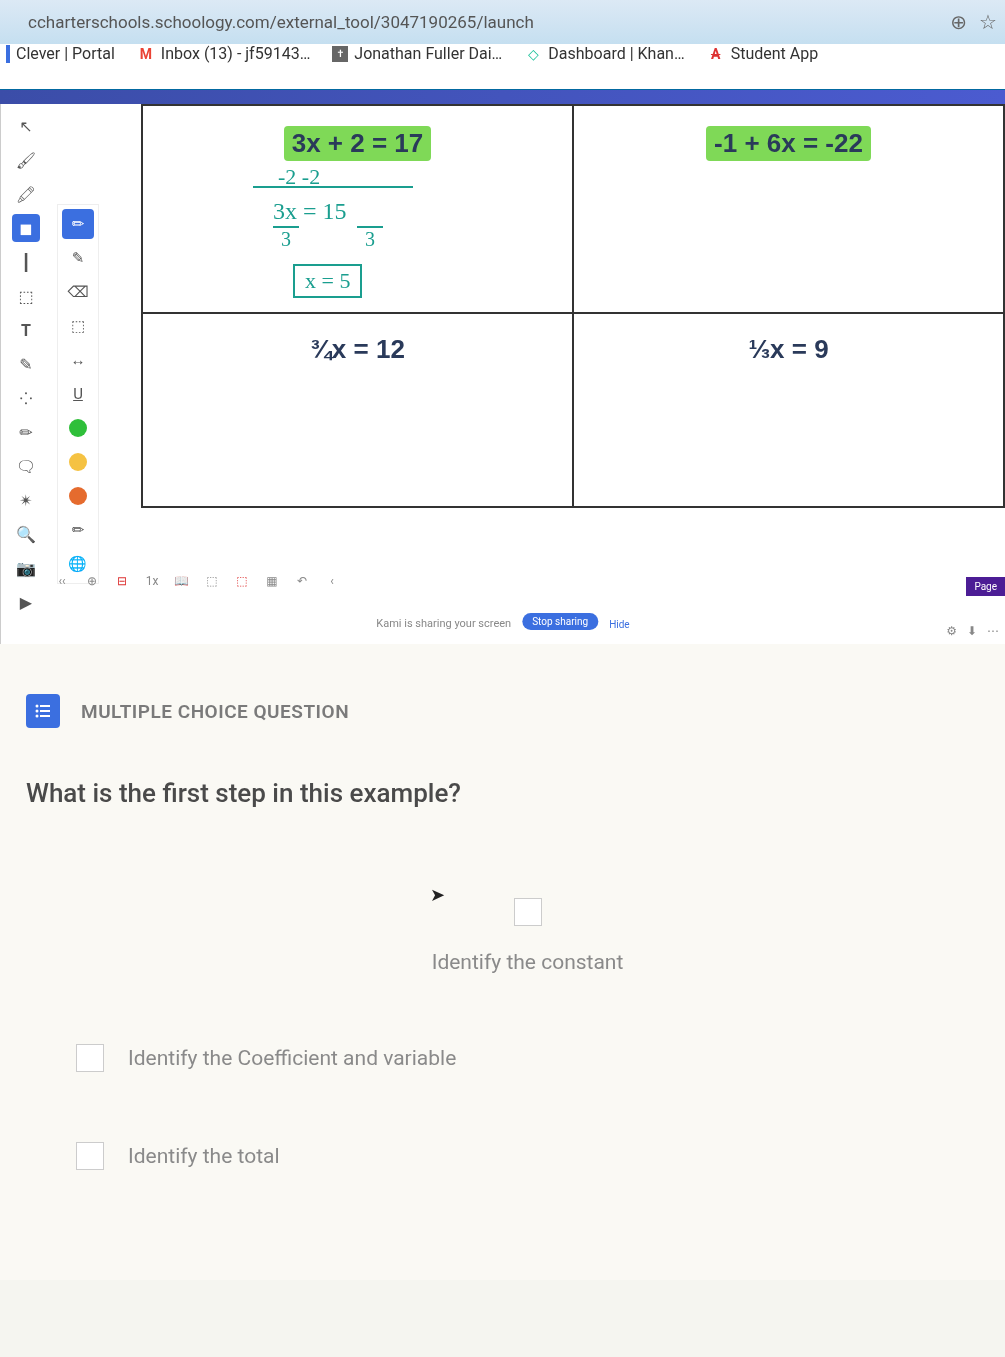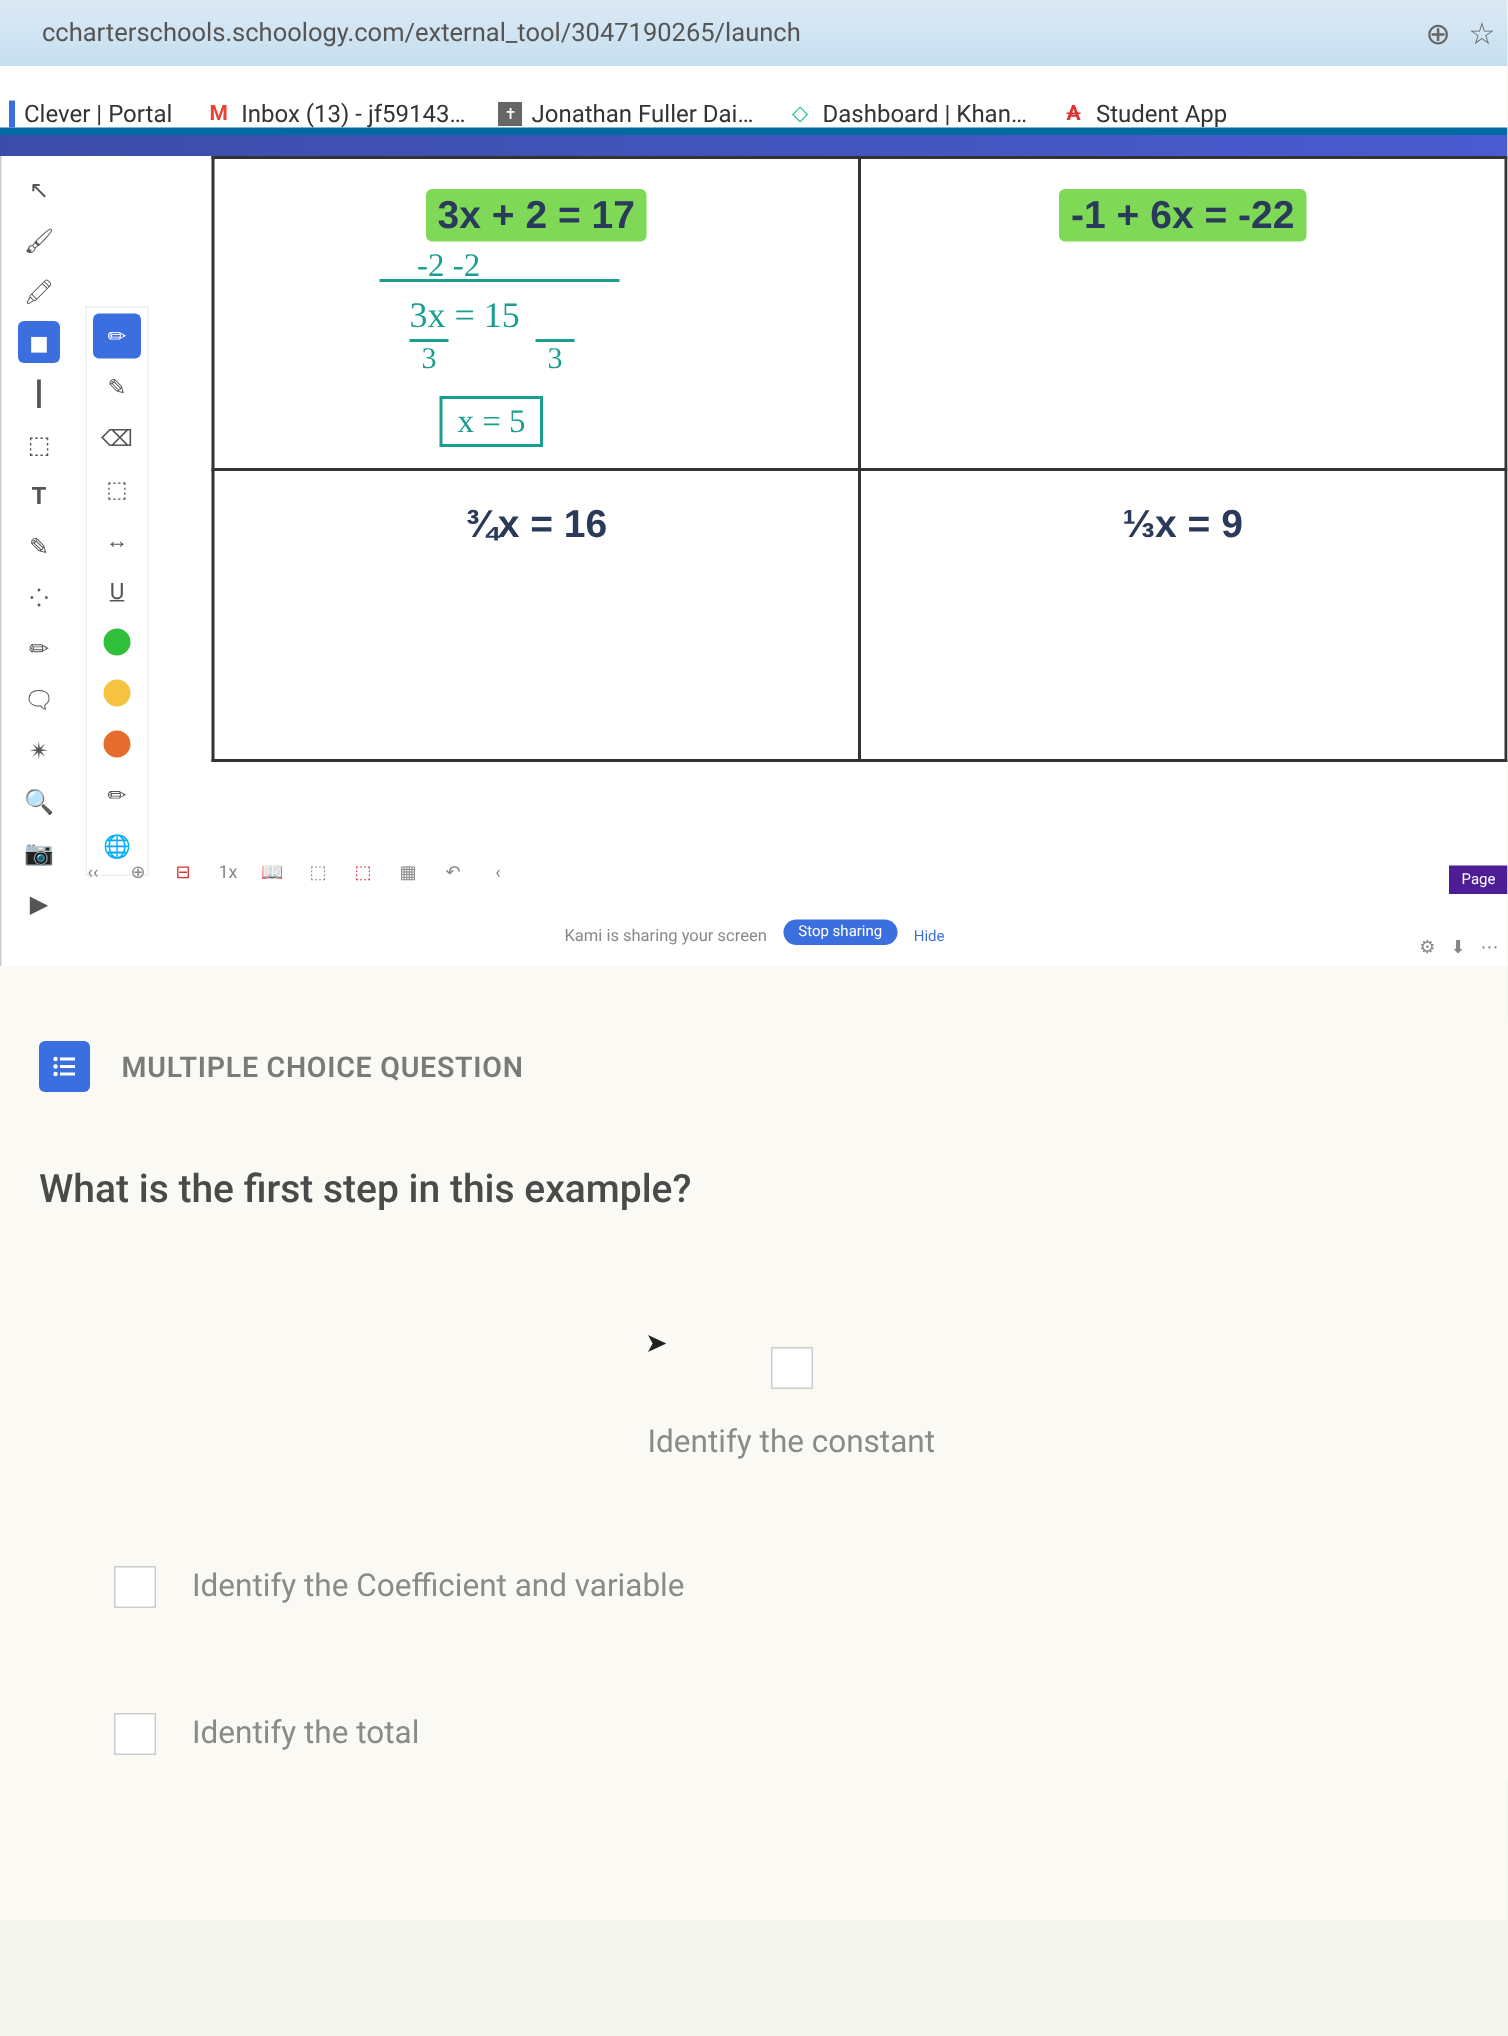--- a/index.html
+++ b/index.html
@@ -18,24 +18,24 @@
     gap: 12px;
     color: #555;
     font-size: 16px;
   }
   .url { flex: 1; color: #555; font-size: 17px; margin-left: 20px; }
   .browser-icon { color: #666; font-size: 20px; cursor: pointer; }
   .bookmarks-bar {
     background: #fff;
     height: 46px;
     display: flex;
-    align-items: flex-end;
+    align-items: flex-start;
     gap: 22px;
     padding: 0 6px;
-    border-bottom: 5px solid #0369a1;
+    border-bottom: 1px solid #0369a1;
     font-size: 16px;
     color: #333;
   }
   .bookmark { display: flex; align-items: center; gap: 6px; cursor: pointer; white-space: nowrap; }
   .bookmark .favicon { width: 18px; height: 18px; display: inline-flex; align-items: center; justify-content: center; font-size: 14px; }
   .app-top {
     height: 14px;
     background: linear-gradient(to right, #3b4da8, #4b5bd0);
   }
   .kami-area {
@@ -294,21 +294,21 @@
             <span style="border-top:2px solid #1a9e8f; padding:0 8px;">3</span>
           </div>
           <div class="handwriting boxed" style="top:158px; left:150px; font-size:22px;">x = 5</div>
         </td>
         <td>
           <span class="highlight">-1 + 6x = -22</span>
         </td>
       </tr>
       <tr>
         <td>
-          <span>¾x = 16</span>
+          <span>¾x = 12</span>
         </td>
         <td>
           <span>⅓x = 9</span>
         </td>
       </tr>
     </tbody>
       </table>
   </div>
 
   <div class="bottom-controls">

